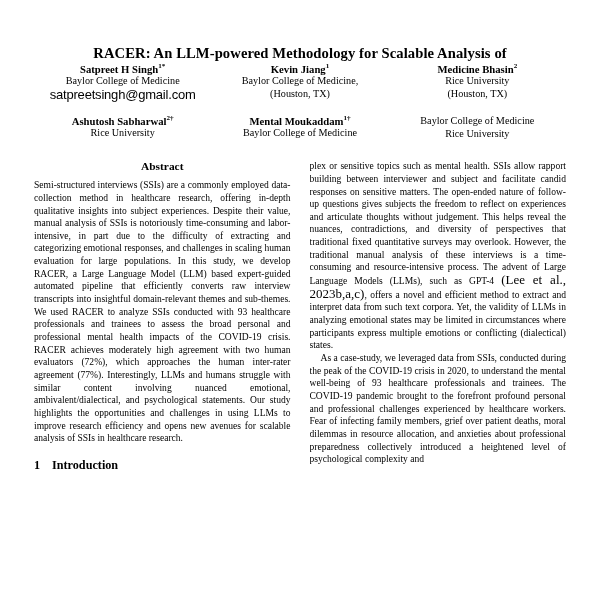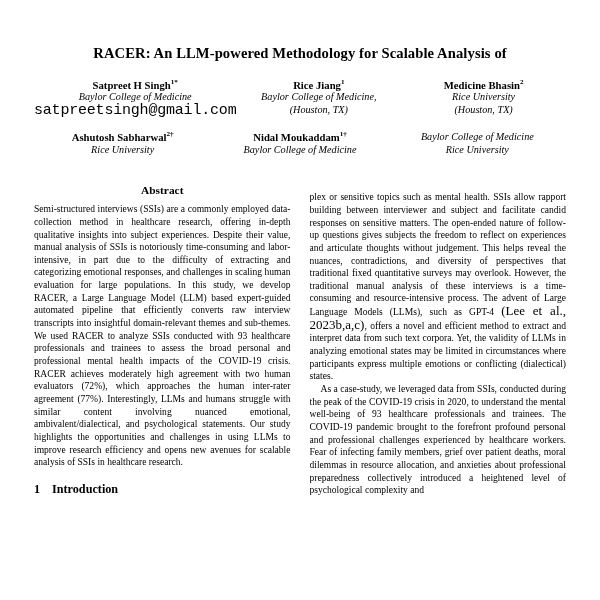--- a/index.html
+++ b/index.html
@@ -28,29 +28,27 @@
     font-weight: bold;
     font-size: 14.6px;
     line-height: 19px;
     letter-spacing: 0.1px;
     margin: 0 10px 0 10px;
   }
   .title .line2 { display: block; }
 
   
   .authors {
-    margin-top: 16px;
   }
   .author-row {
     display: flex;
     width: 100%;
   }
   .author-row + .author-row {
     margin-top: 14px;
-    align-items: flex-end;
   }
   .author-col {
     flex: 1 1 33.33%;
     text-align: center;
     font-size: 10.4px;
     line-height: 12.4px;
   }
   .author-name {
     font-weight: bold;
     font-size: 10.7px;
@@ -58,36 +56,34 @@
   }
   .author-name sup {
     font-size: 7.1px;
     vertical-align: super;
     line-height: 0;
   }
   .affil {
     display: block;
     font-size: 10.2px;
     line-height: 12.6px;
-    font-style: italic;
   }
   .email {
     display: block;
-    font-family: Liberation Mono, monospace;
-    font-size: 15px;
+    font-family: Liberation Sans, sans-serif;
+    font-size: 13px;
     line-height: 13px;
     letter-spacing: -0.2px;
   }
 
   
   .columns {
     display: flex;
-    margin-top: 28px;
+    margin-top: 20px;
     column-gap: 19px;
-    align-items: flex-end;
   }
   .col {
     flex: 1 1 0;
     width: 255px;
   }
   .section-head-center {
     text-align: center;
     font-weight: bold;
     font-size: 11.4px;
     margin: 0 0 7px 0;
@@ -133,38 +129,38 @@
 
   <div class="authors">
 
     <div class="author-row">
       <div class="author-col">
         <span class="author-name"><span>Satpreet H Singh</span><sup>1*</sup></span>
         <span class="affil">Baylor College of Medicine</span>
         <span class="email">satpreetsingh@gmail.com</span>
       </div>
       <div class="author-col">
-        <span class="author-name"><span>Rice Jiang</span><sup>1</sup></span>
+        <span class="author-name"><span>Kevin Jiang</span><sup>1</sup></span>
         <span class="affil">Baylor College of Medicine,</span>
         <span class="affil">(Houston, TX)</span>
       </div>
       <div class="author-col">
         <span class="author-name"><span>Medicine Bhasin</span><sup>2</sup></span>
         <span class="affil">Rice University</span>
         <span class="affil">(Houston, TX)</span>
       </div>
     </div>
 
     <div class="author-row">
       <div class="author-col">
         <span class="author-name"><span>Ashutosh Sabharwal</span><sup>2†</sup></span>
         <span class="affil">Rice University</span>
       </div>
       <div class="author-col">
-        <span class="author-name"><span>Nidal Moukaddam</span><sup>1†</sup></span>
+        <span class="author-name"><span>Mental Moukaddam</span><sup>1†</sup></span>
         <span class="affil">Baylor College of Medicine</span>
       </div>
       <div class="author-col">
         <span class="affil">Baylor College of Medicine</span>
         <span class="affil">Rice University</span>
       </div>
     </div>
 
   </div>
 

